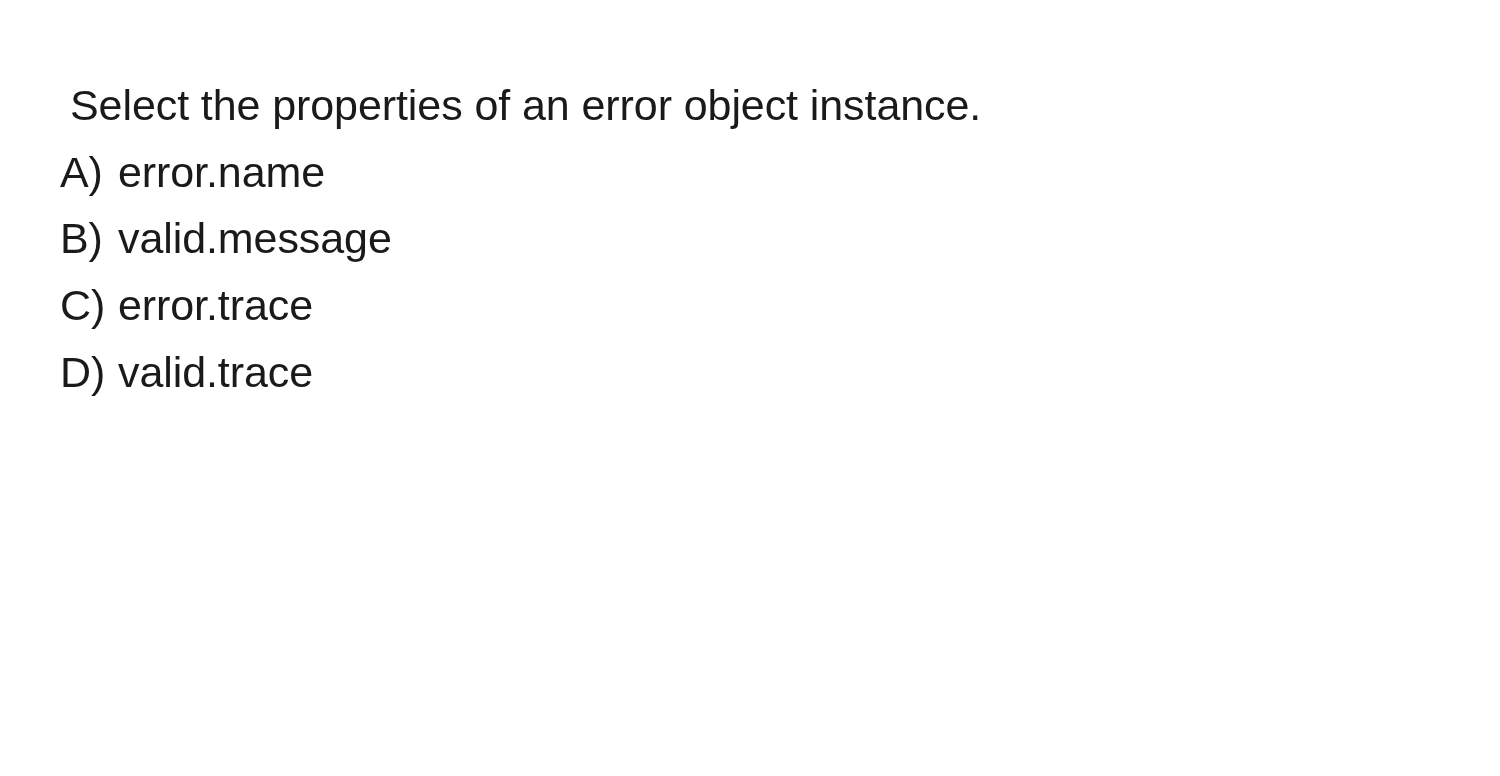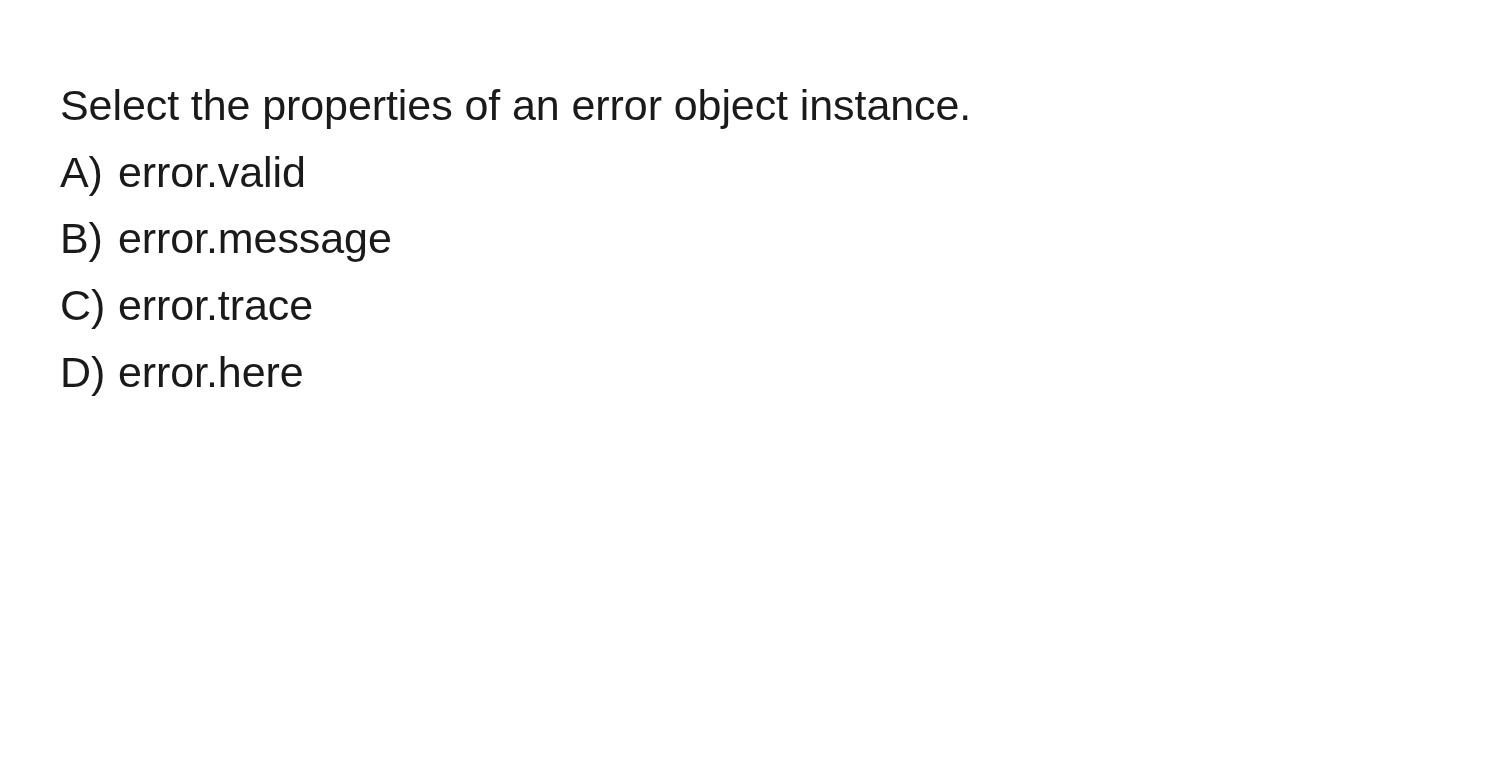--- a/index.html
+++ b/index.html
@@ -16,46 +16,47 @@
       color: #1a1a1a;
     }
     .content {
       font-size: 43px;
       line-height: 1.55;
       font-weight: 400;
       letter-spacing: -0.002em;
     }
     .question {
       margin-bottom: 0;
+      margin-left: 10px;
     }
     .option {
       display: flex;
     }
     .option-letter {
       min-width: 58px;
     }
     .option-text {
     }
   </style>
 </head>
 <body>
 
 <div class="content">
   <div class="question">
     <div>Select the properties of an error object instance.</div>
   </div>
   <div class="option">
     <span class="option-letter">A)</span>
-    <span class="option-text">error.valid</span>
+    <span class="option-text">error.name</span>
   </div>
   <div class="option">
     <span class="option-letter">B)</span>
-    <span class="option-text">error.message</span>
+    <span class="option-text">valid.message</span>
   </div>
   <div class="option">
     <span class="option-letter">C)</span>
     <span class="option-text">error.trace</span>
   </div>
   <div class="option">
     <span class="option-letter">D)</span>
-    <span class="option-text">error.here</span>
+    <span class="option-text">valid.trace</span>
   </div>
 </div>
 
 </body></html>

